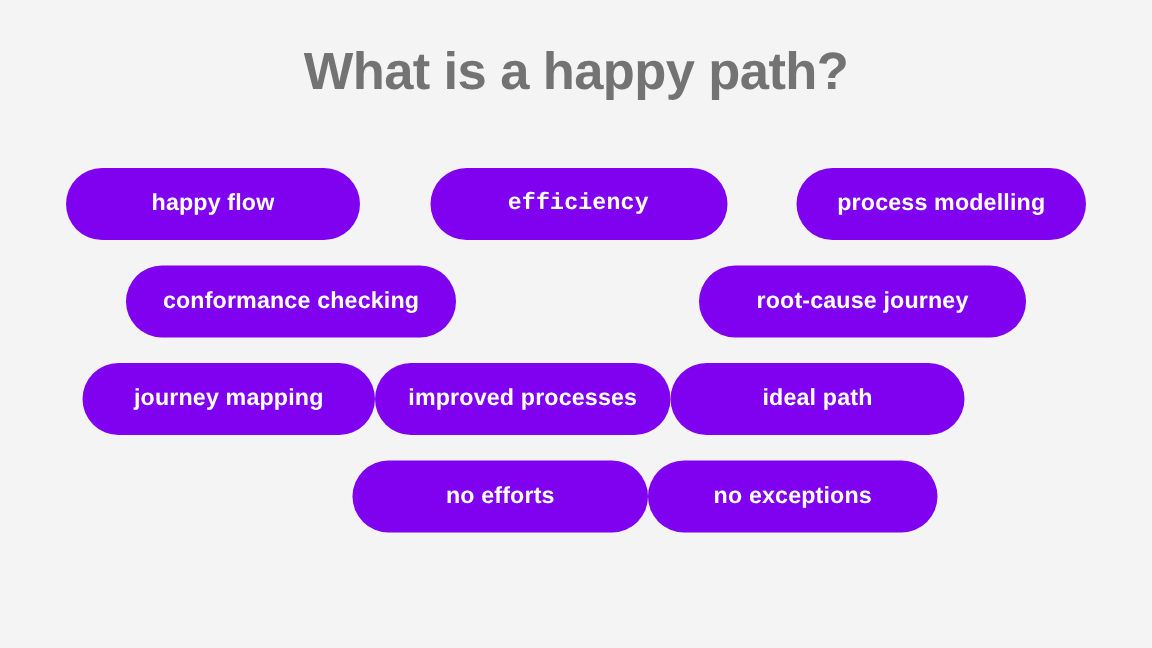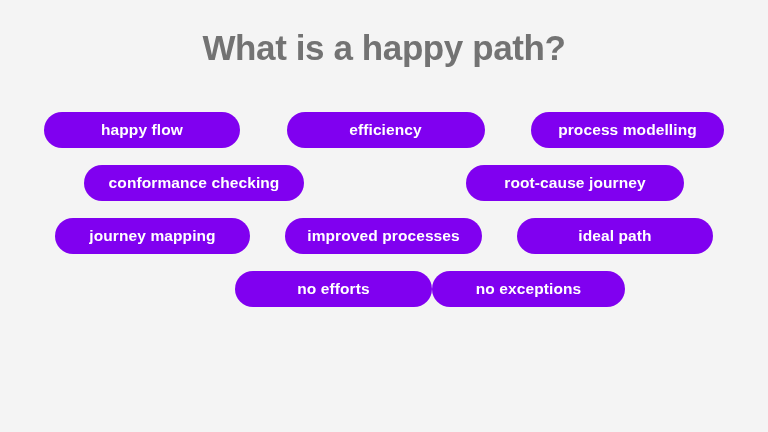--- a/index.html
+++ b/index.html
@@ -41,44 +41,44 @@
   }
   .pill-row {
     display: flex;
     align-items: center;
     width: 768px;
     box-sizing: border-box;
     margin-bottom: 17px;
   }
   .pill-row.row-1 { padding: 0 44px; justify-content: space-between; }
   .pill-row.row-2 { padding: 0 84px; justify-content: space-between; }
-  .pill-row.row-3 { padding: 0 55px; justify-content: space-between; gap: 32px; }
+  .pill-row.row-3 { padding: 0 55px; justify-content: flex-start; }
   .pill-row.row-4 { padding: 0 143px; justify-content: flex-end; }
 
   .pill {
     background: #8000f0;
     color: #ffffff;
     border-radius: 999px;
     font-size: 15.5px;
     font-weight: 700;
     line-height: 1;
     text-align: center;
     white-space: nowrap;
     box-sizing: border-box;
     display: flex;
     align-items: center;
     justify-content: center;
-    height: 36px;
+    height: 48px;
     padding: 0 26px;
     font-family: "Liberation Sans", sans-serif;
     letter-spacing: 0.1px;
     user-select: none;
   }
   .pill.w-196 { width: 196px; }
-  .pill.w-198 { width: 198px; }
+  .pill.w-198 { width: 198px; font-family: Liberation Mono, monospace; }
   .pill.w-193 { width: 193px; }
   .pill.w-220 { width: 220px; }
   .pill.w-218 { width: 218px; }
   .pill.w-195 { width: 195px; }
   .pill.w-197 { width: 197px; }
 
   #brand-logo {
     position: absolute;
     right: 18px;
     bottom: 13px;

